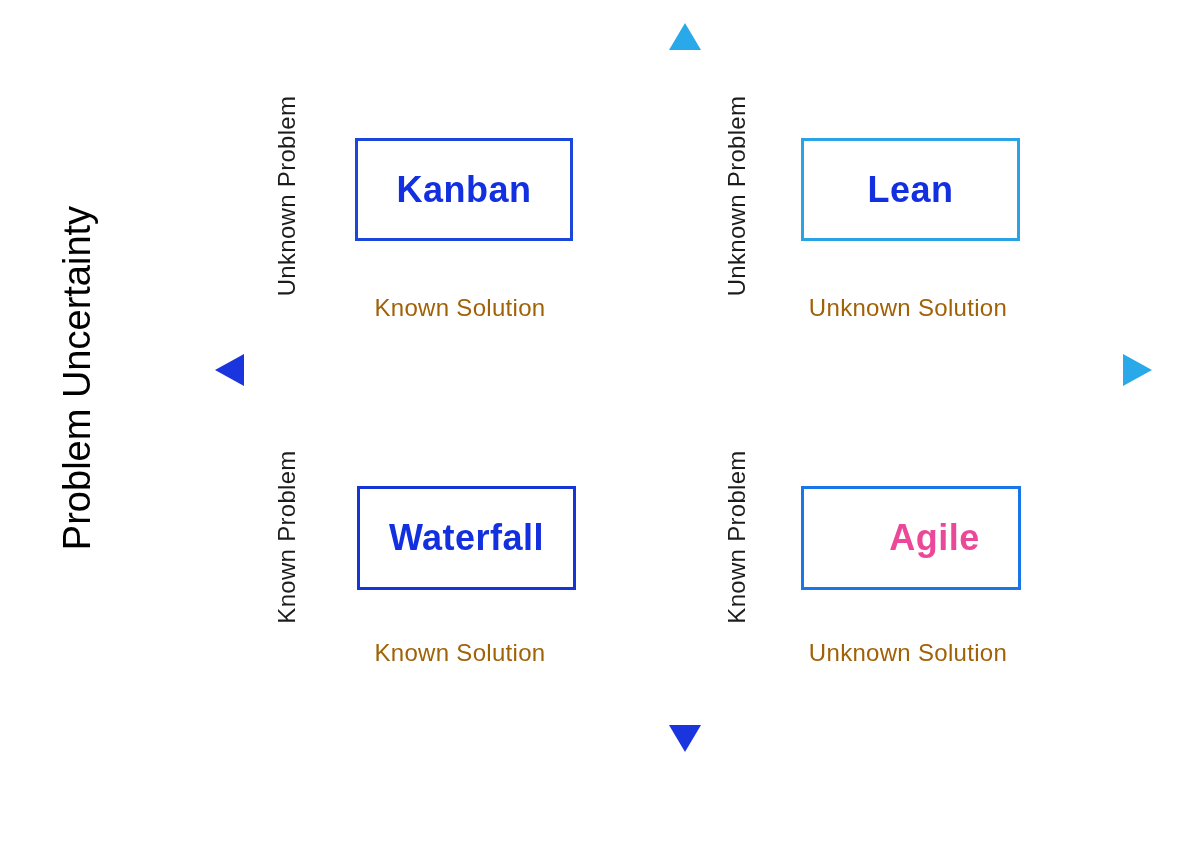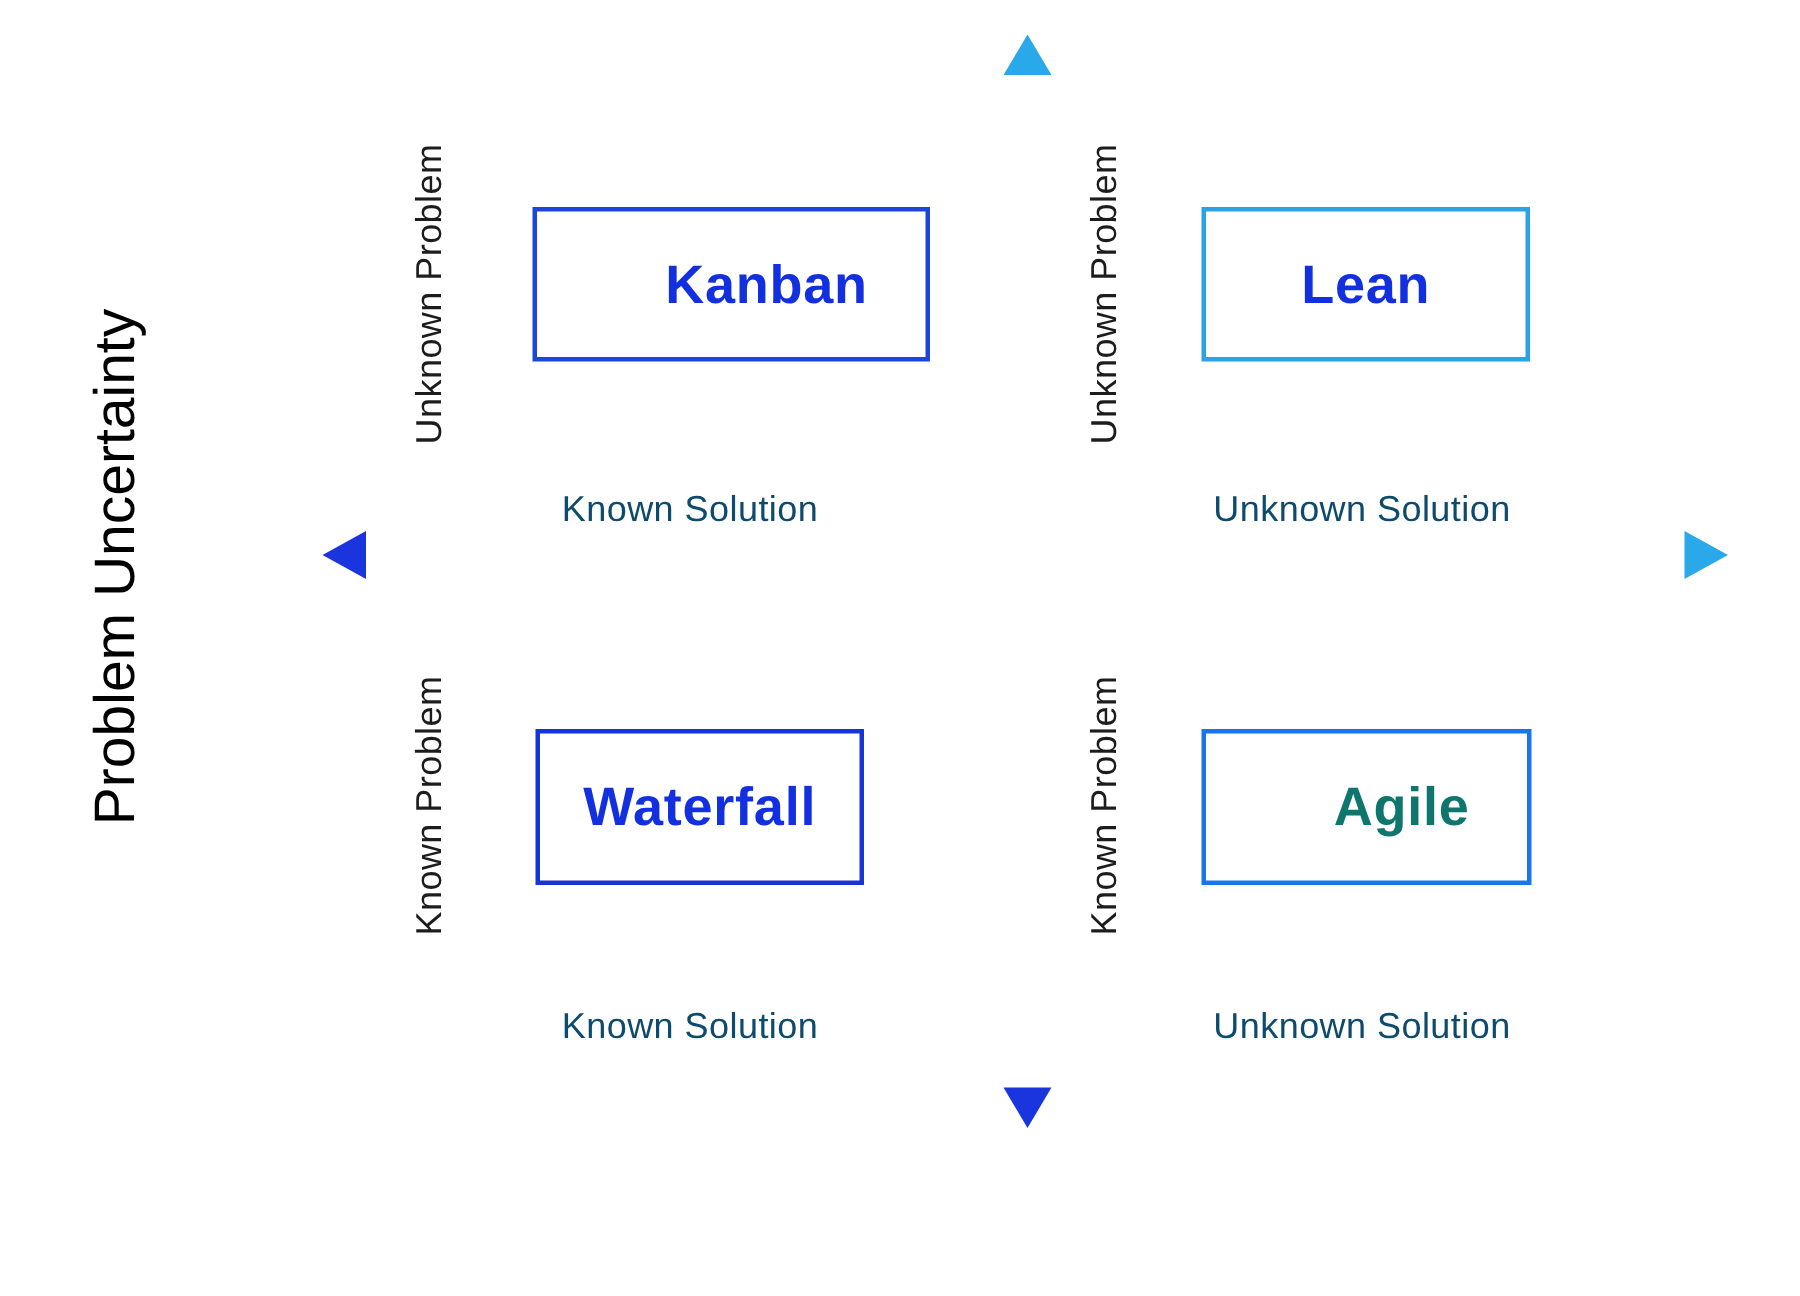--- a/index.html
+++ b/index.html
@@ -14,21 +14,21 @@
   .axes-svg { position: absolute; left: 0; top: 0; }
 
   .method-box {
     position: absolute;
     border: 3px solid #1b46dc;
     background: #ffffff;
     display: flex;
     align-items: center;
     justify-content: center;
   }
-  .box-tl { left: 355px; top: 138px; width: 212px; height:  97px; padding-left: 47px; }
+  .box-tl { left: 355px; top: 138px; width: 212px; height:  97px; }
   .box-tr { left: 801px; top: 138px; width: 213px; height:  97px; }
   .box-bl { left: 357px; top: 486px; width: 213px; height:  98px; }
   .box-br { left: 801px; top: 486px; width: 214px; height:  98px; }
 
   .method-label {
     font-size: 36px;
     font-weight: bold;
     color: #1330e0;
     letter-spacing: 0.5px;
   }
@@ -46,24 +46,23 @@
   }
   .vl-tl { left: 167px; top: 181px; }
   .vl-tr { left: 617px; top: 181px; }
   .vl-bl { left: 167px; top: 522px; }
   .vl-br { left: 617px; top: 522px; }
 
   .hlabel {
     position: absolute;
     transform: translateX(-50%);
     font-size: 24px;
-    color: #0c4a6e;
+    color: #a16207;
     white-space: nowrap;
     letter-spacing: 0.3px;
-    margin-top: 32px;
   }
   .hl-ks-top { left: 460px; top: 294px; }
   .hl-us-top { left: 908px; top: 294px; }
   .hl-ks-bot { left: 460px; top: 639px; }
   .hl-us-bot { left: 908px; top: 639px; }
 
   .y-axis-title {
     position: absolute;
     left: -143px;
     top: 356px;
@@ -115,21 +114,21 @@
   <div class="method-box box-tl" style="border-color: rgb(27, 70, 220);">
     <span class="method-label" style="color: rgb(19, 48, 224);">Kanban</span>
   </div>
   <div class="method-box box-bl" style="border-color: rgb(21, 53, 214);">
     <span class="method-label" style="color: rgb(19, 48, 224);">Waterfall</span>
   </div>
   <div class="method-box box-tr" style="border-color: rgb(42, 163, 230);">
     <span class="method-label" style="color: rgb(19, 48, 224);">Lean</span>
   </div>
   <div class="method-box box-br" style="border-color: rgb(26, 118, 232);">
-    <span class="method-label" style="color: #0f766e; margin-left: 47px;">Agile</span>
+    <span class="method-label" style="color: #ec4899; margin-left: 47px;">Agile</span>
   </div>
 
   <div class="vlabel vl-tl">Unknown Problem</div>
   <div class="vlabel vl-tr">Unknown Problem</div>
   <div class="vlabel vl-bl">Known Problem</div>
   <div class="vlabel vl-br">Known Problem</div>
 
   <div class="hlabel hl-ks-top">Known Solution</div>
   <div class="hlabel hl-us-top">Unknown Solution</div>
   <div class="hlabel hl-ks-bot">Known Solution</div>

